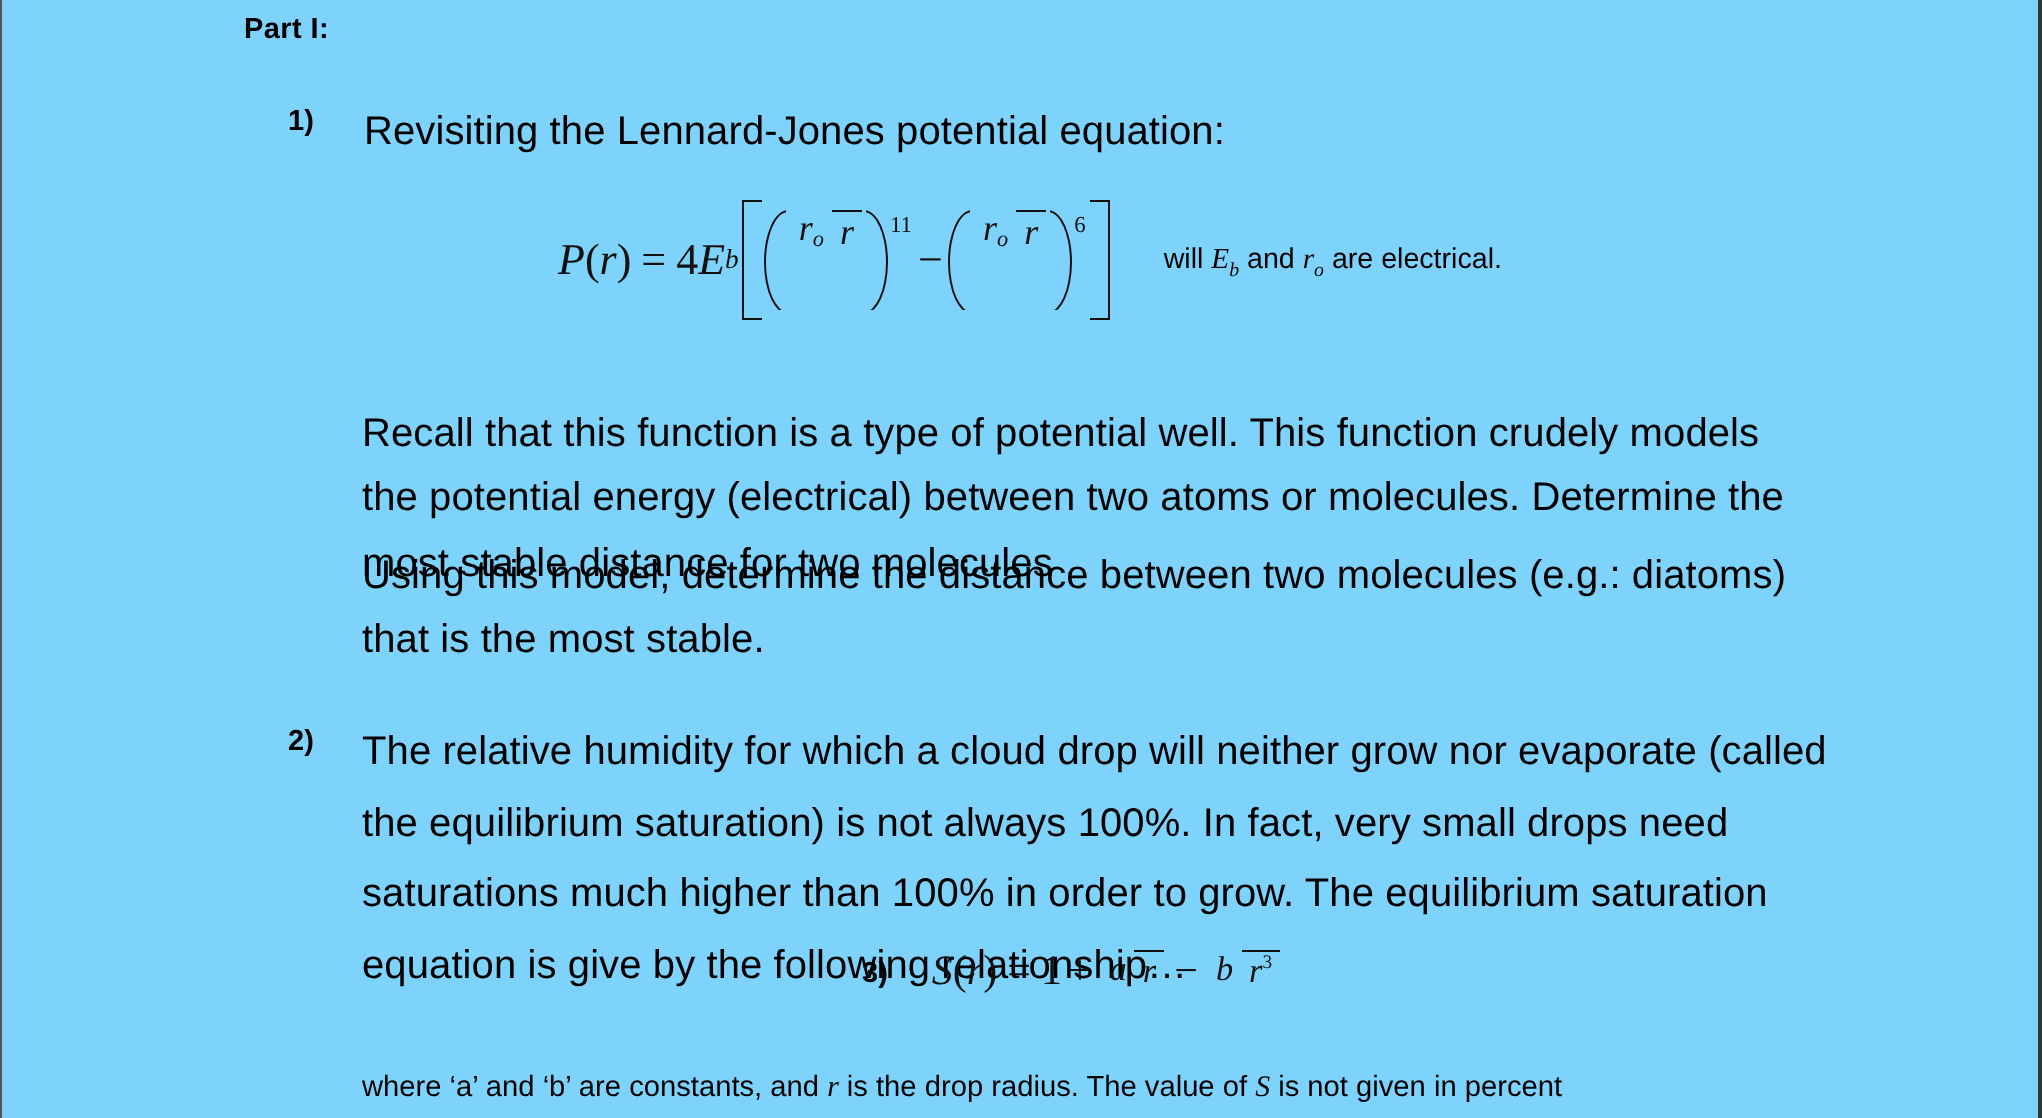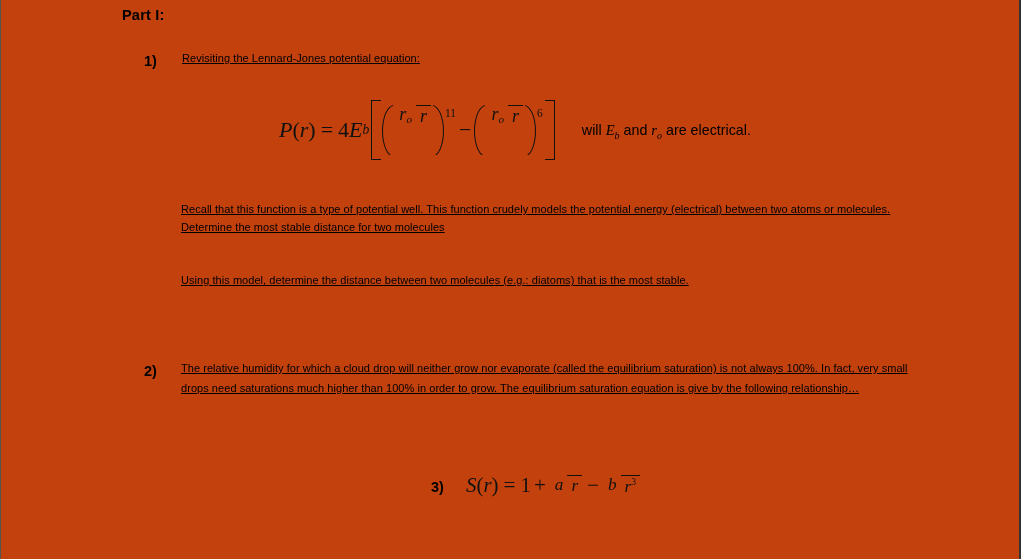--- a/index.html
+++ b/index.html
@@ -9,21 +9,21 @@
   }
   body {
     font-family: "Liberation Sans", sans-serif;
     color: #000000;
   }
 
   .page {
     position: relative;
     width: 1021px;
     height: 559px;
-    background: #c2410c;
+    background: #7dd3fc;
     overflow: hidden;
     box-sizing: border-box;
     border-left: 1px solid #555555;
     border-right: 2px solid #333333;
   }
 
   
   .part-heading {
     position: absolute;
     left: 121px;
@@ -42,24 +42,23 @@
     font-size: 14.5px;
     font-weight: bold;
     flex: 0 0 auto;
     line-height: 1.62;
   }
   .item-body {
     flex: 1 1 auto;
   }
 
   .para {
-    font-size: 11px;
+    font-size: 20px;
     line-height: 1.62;
     letter-spacing: 0.05px;
-    text-decoration: underline;
   }
   .para + .para {
     margin-top: 20px;
   }
 
   
   #item-1 {
     left: 143px;
     top: 50px;
     width: 800px;
@@ -325,14 +324,15 @@
         <span class="den">r</span>
       </span>
       <span class="sym up">−</span>
       <span class="frac">
         <span class="num">b</span>
         <span class="den"><span>r</span><span class="sup3">3</span></span>
       </span>
     </span>
   </div>
 
+  <div id="bottom-line"><span>where ‘a’ and ‘b’ are constants, and </span><span class="ivar">r</span><span> is the drop radius.  The value of </span><span class="ivar">S</span><span> is not given in percent</span></div>
 
 </div>
 
 </body></html>

